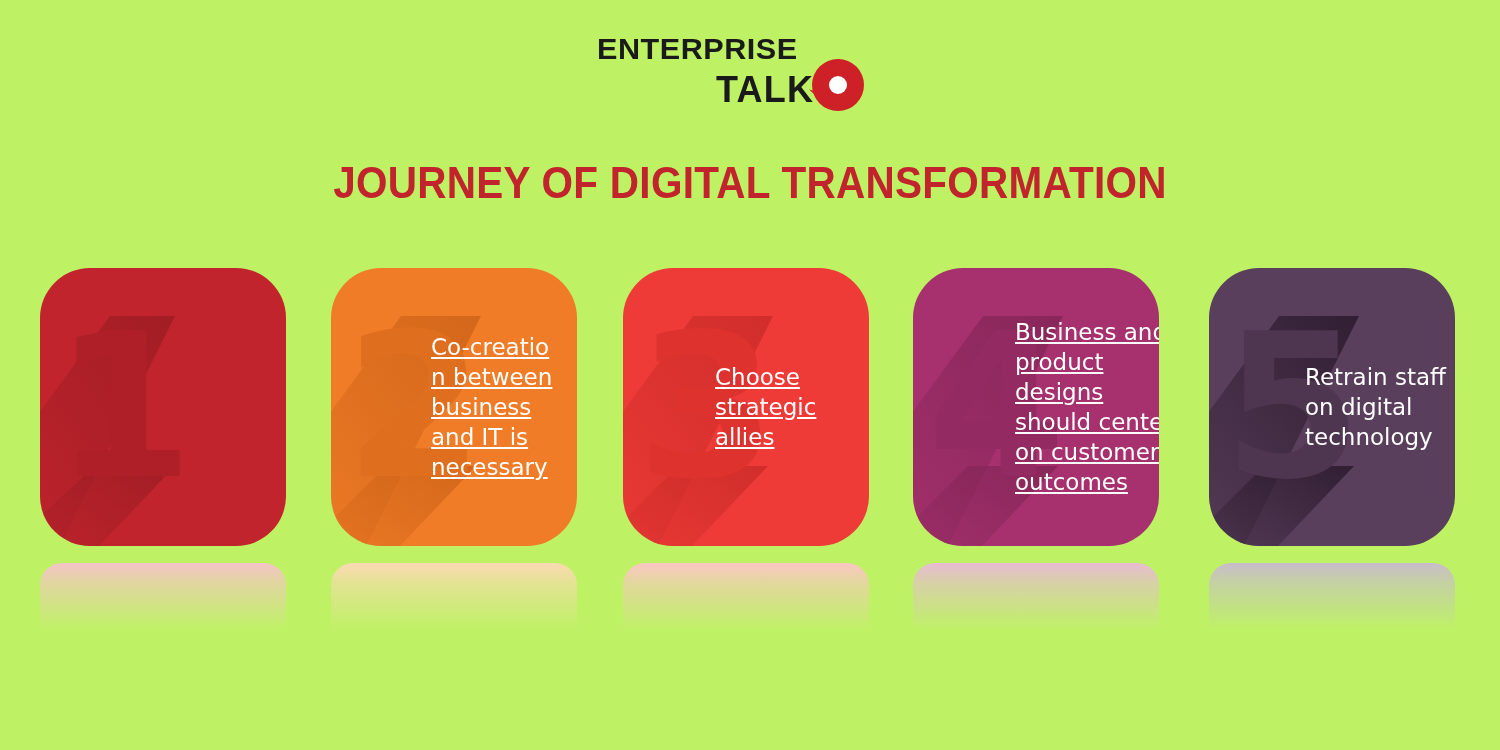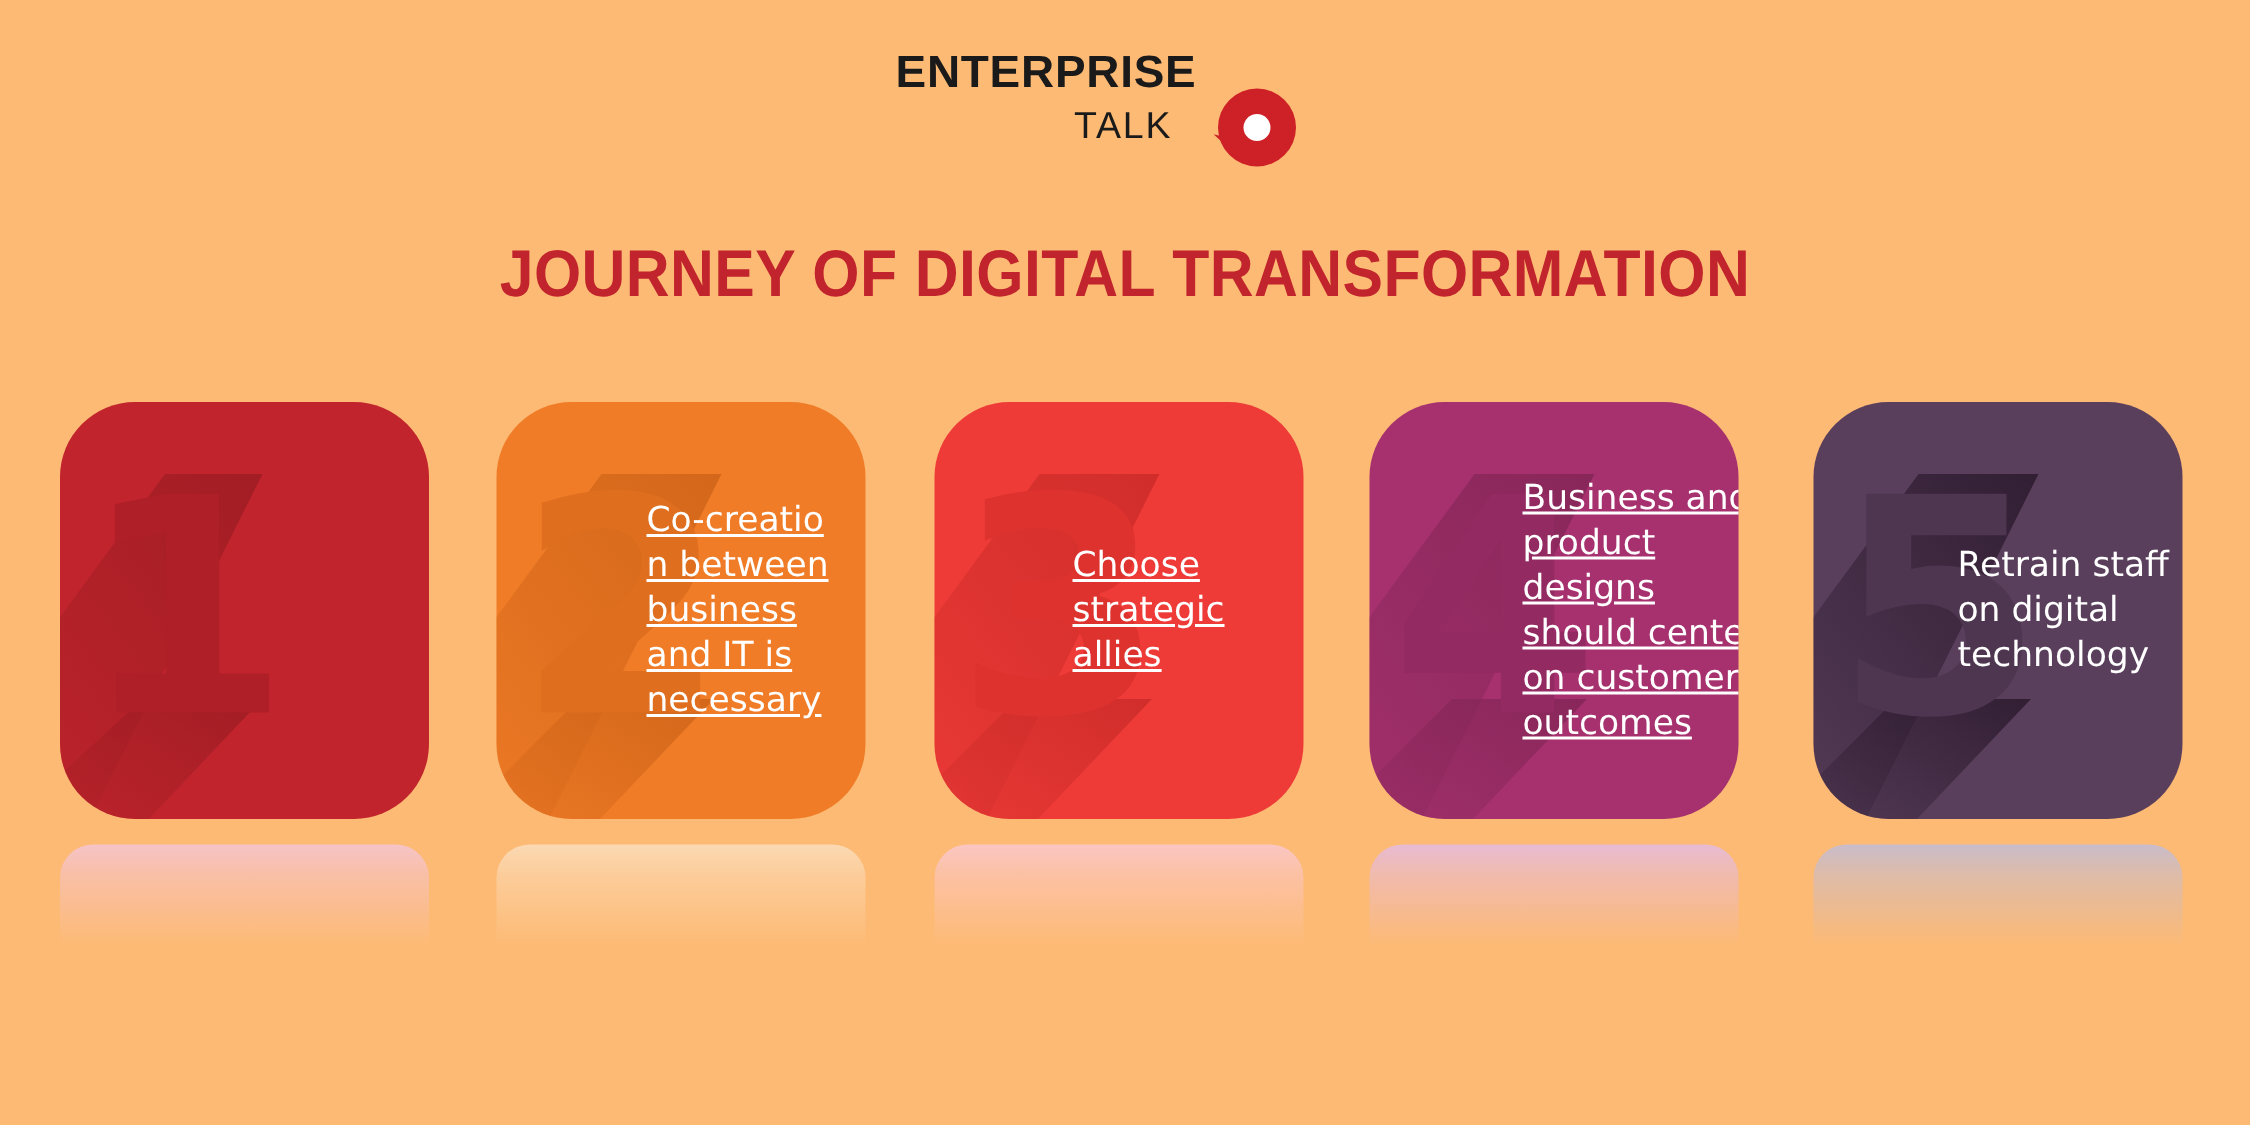--- a/index.html
+++ b/index.html
@@ -10,21 +10,21 @@
     height: 750px;
     background: #ffffff;
     font-family: "DejaVu Sans", sans-serif;
     overflow: hidden;
   }
 
   .page {
     position: relative;
     width: 1500px;
     height: 750px;
-    background: #fdba74;
+    background: #bef264;
   }
 
   
   .logo {
     position: absolute;
     left: 597px;
     top: 30px;
     width: 280px;
     height: 80px;
   }
@@ -39,22 +39,22 @@
     color: #1a1a1a;
     line-height: 1;
     transform: scaleX(1.02);
     transform-origin: left center;
   }
   .logo-talk {
     position: absolute;
     left: 119px;
     top: 42px;
     font-family: "Liberation Sans", sans-serif;
-    font-weight: 400;
-    font-size: 25px;
+    font-weight: 700;
+    font-size: 36px;
     letter-spacing: 1.2px;
     color: #1a1a1a;
     line-height: 1;
   }
   .logo-mark {
     position: absolute;
     left: 215px;
     top: 29px;
     width: 52px;
     height: 52px;

